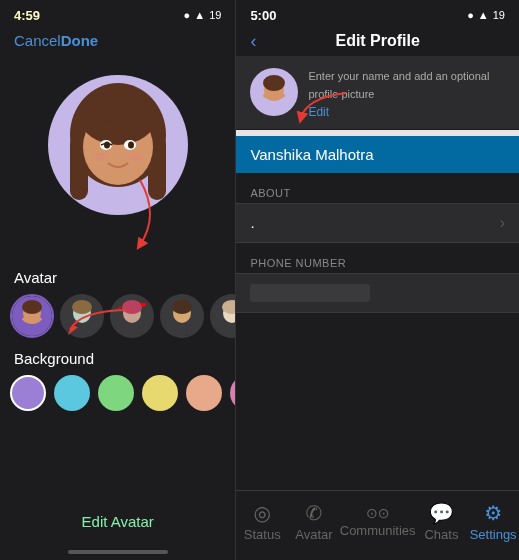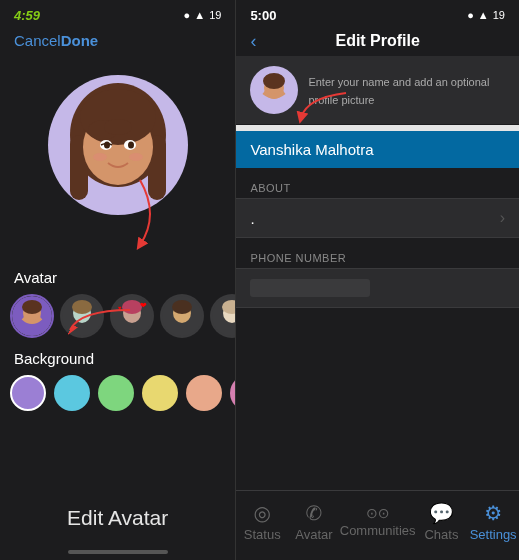--- a/index.html
+++ b/index.html
@@ -26,22 +26,21 @@
     .status-bar-left {
       display: flex;
       justify-content: space-between;
       align-items: center;
       padding: 6px 14px 4px;
       height: 28px;
     }
     .status-time {
       font-size: 13px;
       font-weight: 600;
-      color: #84cc16;
-      font-style: italic;
+      color: #fef9c3;
     }
     .status-icons {
       display: flex;
       align-items: center;
       gap: 4px;
     }
     .status-icons span {
       color: #fff;
       font-size: 11px;
     }
@@ -137,22 +136,22 @@
     }
     .color-swatch.selected {
       border: 2px solid #fff;
     }
 
     .edit-avatar-btn {
       position: absolute;
       bottom: 24px;
       left: 50%;
       transform: translateX(-50%);
-      color: #e5e5e5;
-      font-size: 21px;
+      color: #86efac;
+      font-size: 15px;
       white-space: nowrap;
     }
 
     .home-indicator-left {
       position: absolute;
       bottom: 6px;
       left: 50%;
       transform: translateX(-50%);
       width: 100px;
       height: 4px;
@@ -474,20 +473,21 @@
     <div class="profile-avatar-small">
       <svg width="44" height="44" viewBox="0 0 44 44">
         <circle cx="22" cy="22" r="22" fill="#c5b8e8"></circle>
         <ellipse cx="22" cy="20" rx="10" ry="11" fill="#d4956a"></ellipse>
         <ellipse cx="22" cy="13" rx="11" ry="8" fill="#5a3320"></ellipse>
         <path d="M12 24 Q22 32 32 24" stroke="#d4956a" stroke-width="5" fill="none"></path>
       </svg>
     </div>
     <div>
       <span class="profile-hint">Enter your name and add an optional profile picture</span>
+      <span class="edit-link">Edit</span>
     </div>
   </div>
 
   <svg class="red-arrow-svg" width="60" height="40" style="position:absolute; top:88px; left:60px;">
     <defs>
       <marker id="arrowhead3" markerWidth="6" markerHeight="6" refX="3" refY="3" orient="auto">
         <polygon points="0 0, 6 3, 0 6" fill="#e53935"></polygon>
       </marker>
     </defs>
     <path d="M50 5 Q10 10 5 30" stroke="#e53935" stroke-width="2" fill="none" marker-end="url(#arrowhead3)"></path>

